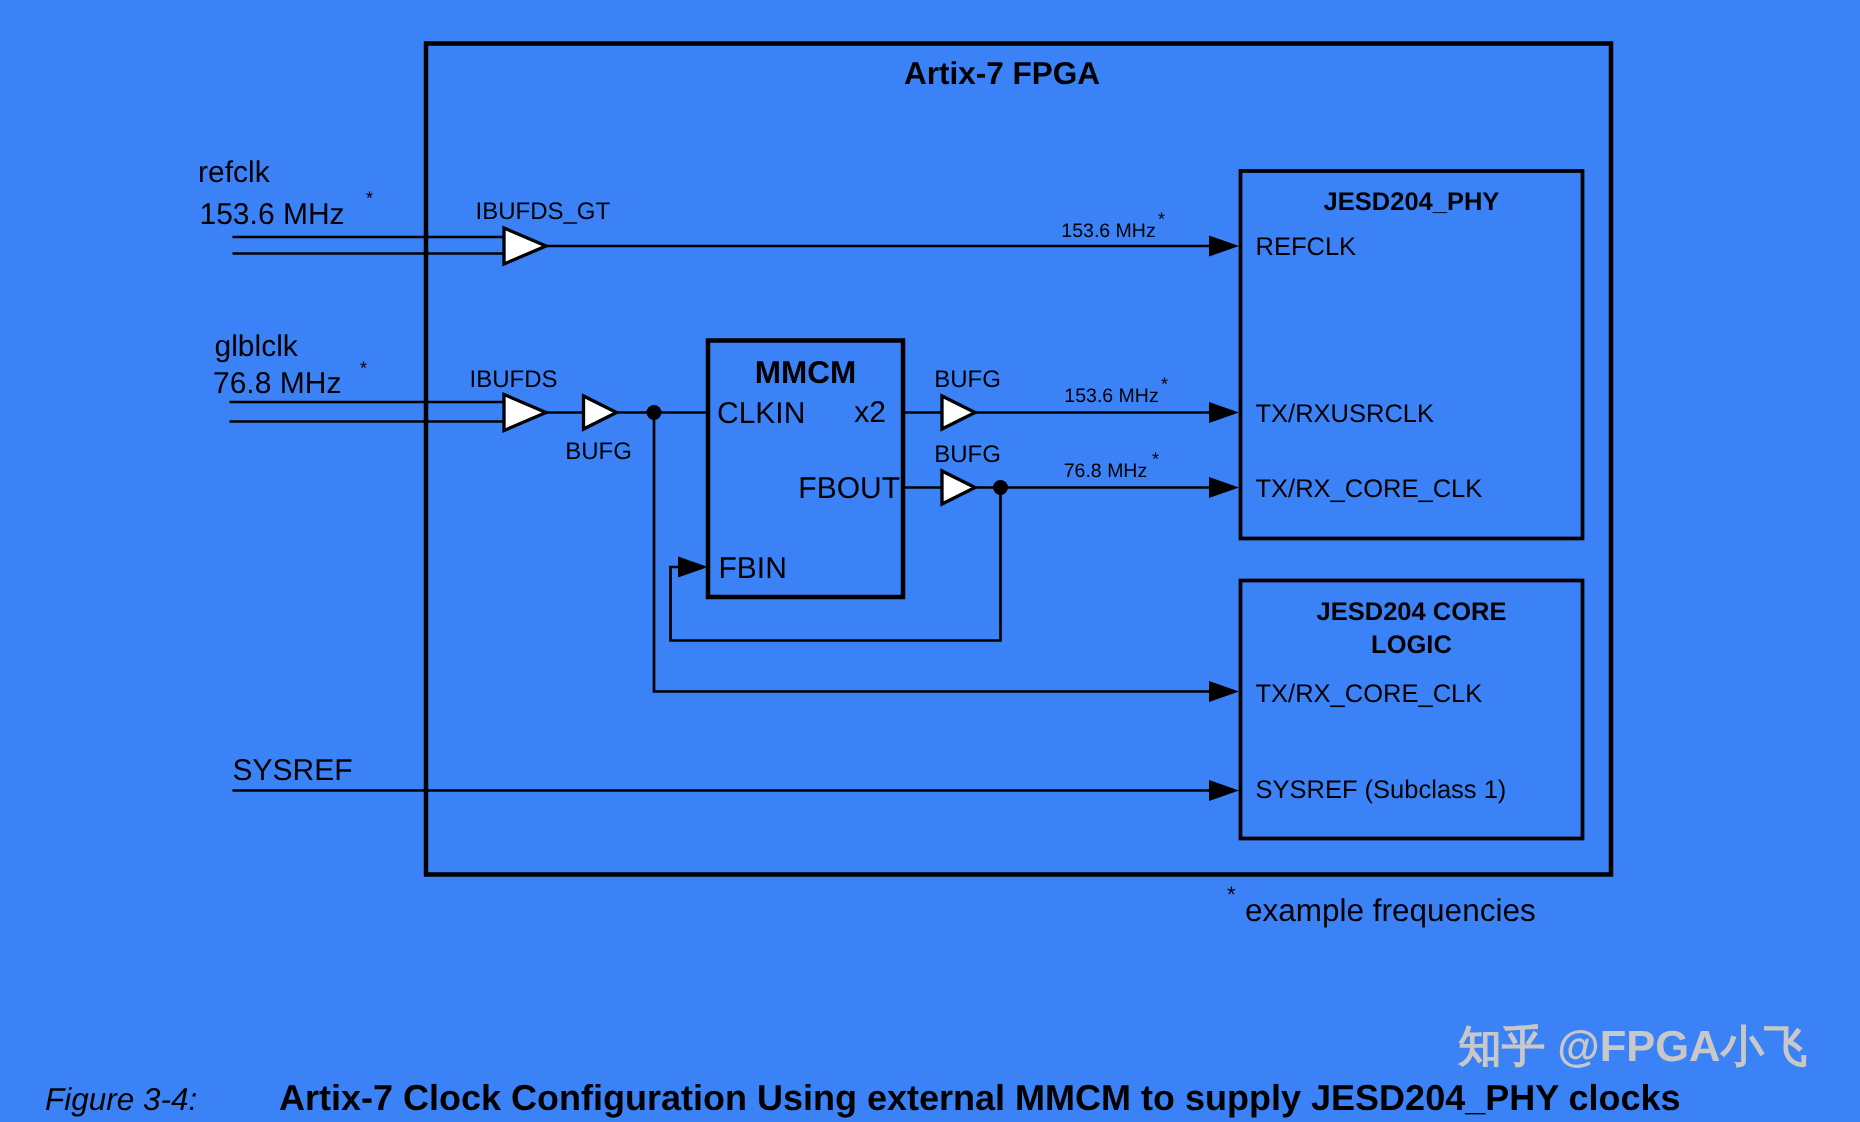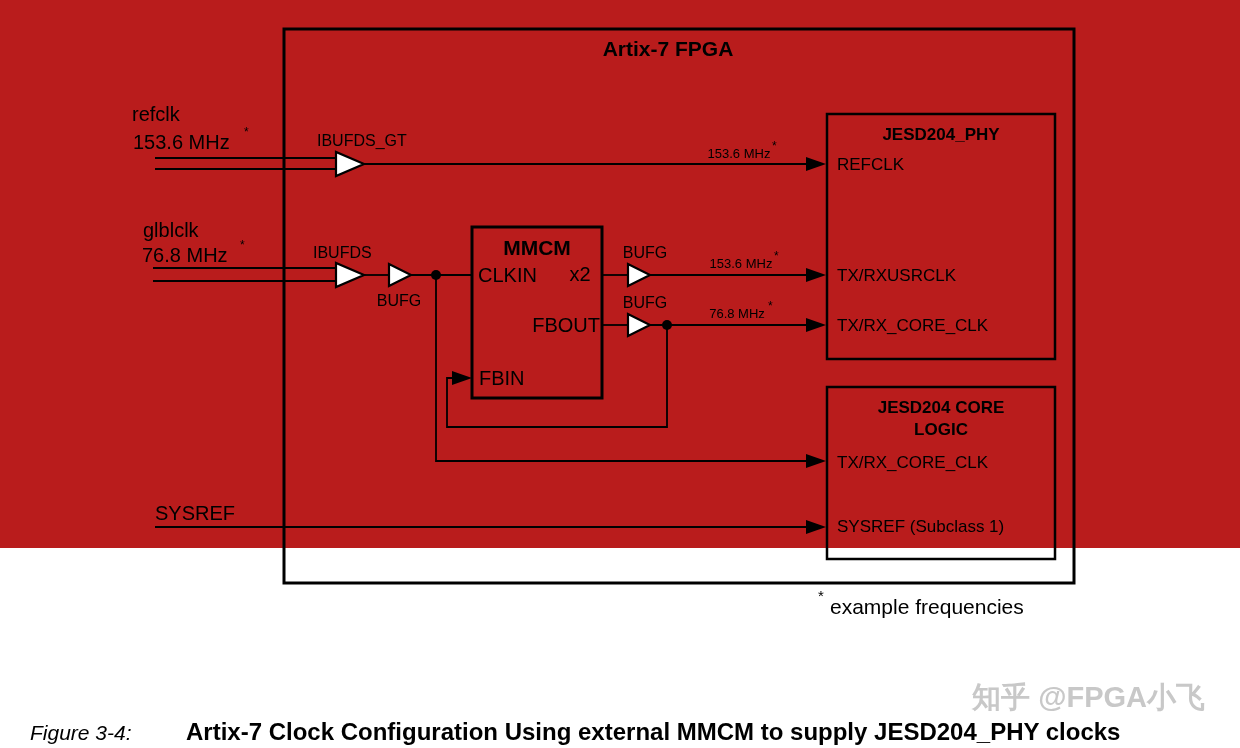--- a/index.html
+++ b/index.html
@@ -6,22 +6,22 @@
     margin: 0;
     padding: 0;
     background: #ffffff;
     width: 1240px;
     height: 748px;
     overflow: hidden;
   }
   .stage {
     position: relative;
     width: 1240px;
-    height: 548px;
-    background: #b91c1c;
+    height: 748px;
+    background: #3b82f6;
   }
   svg {
     display: block;
     font-family: "Liberation Sans", "DejaVu Sans", sans-serif;
   }
   svg text {
     fill: #000000;
   }
   .box {
     fill: none;

